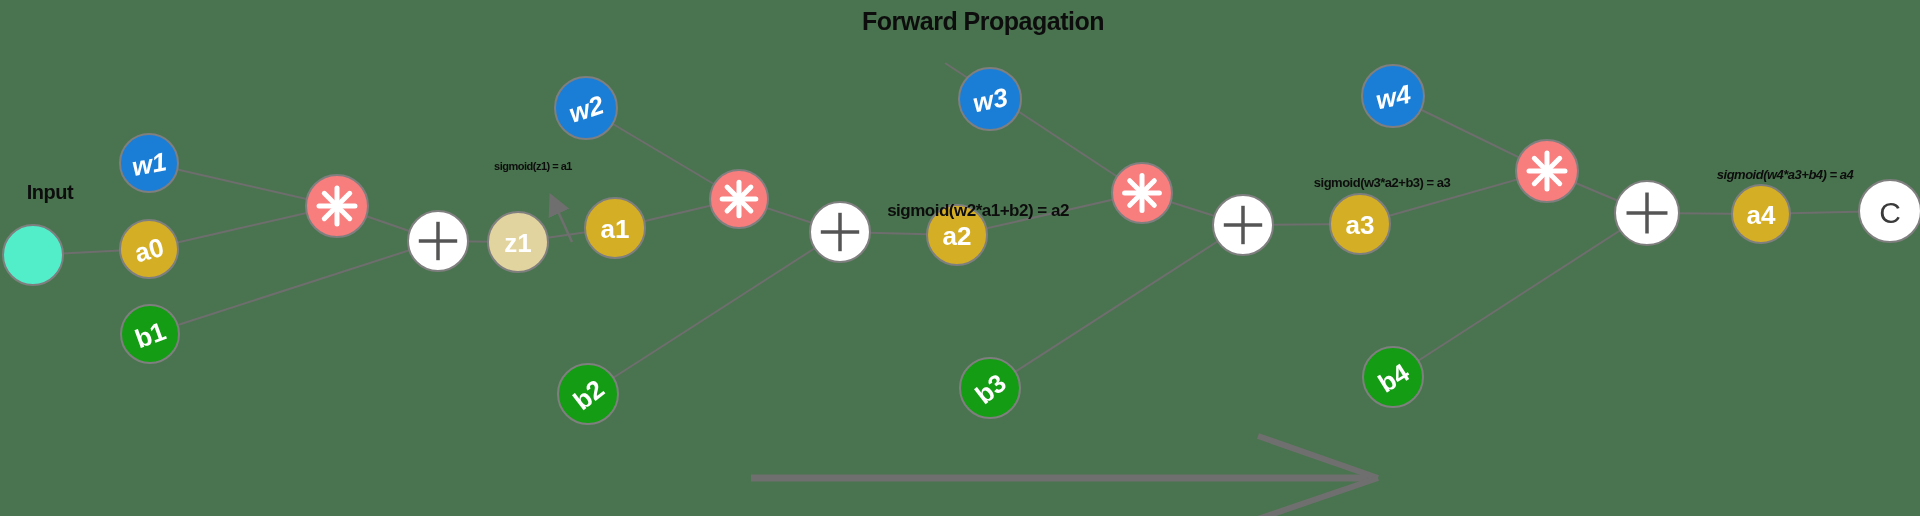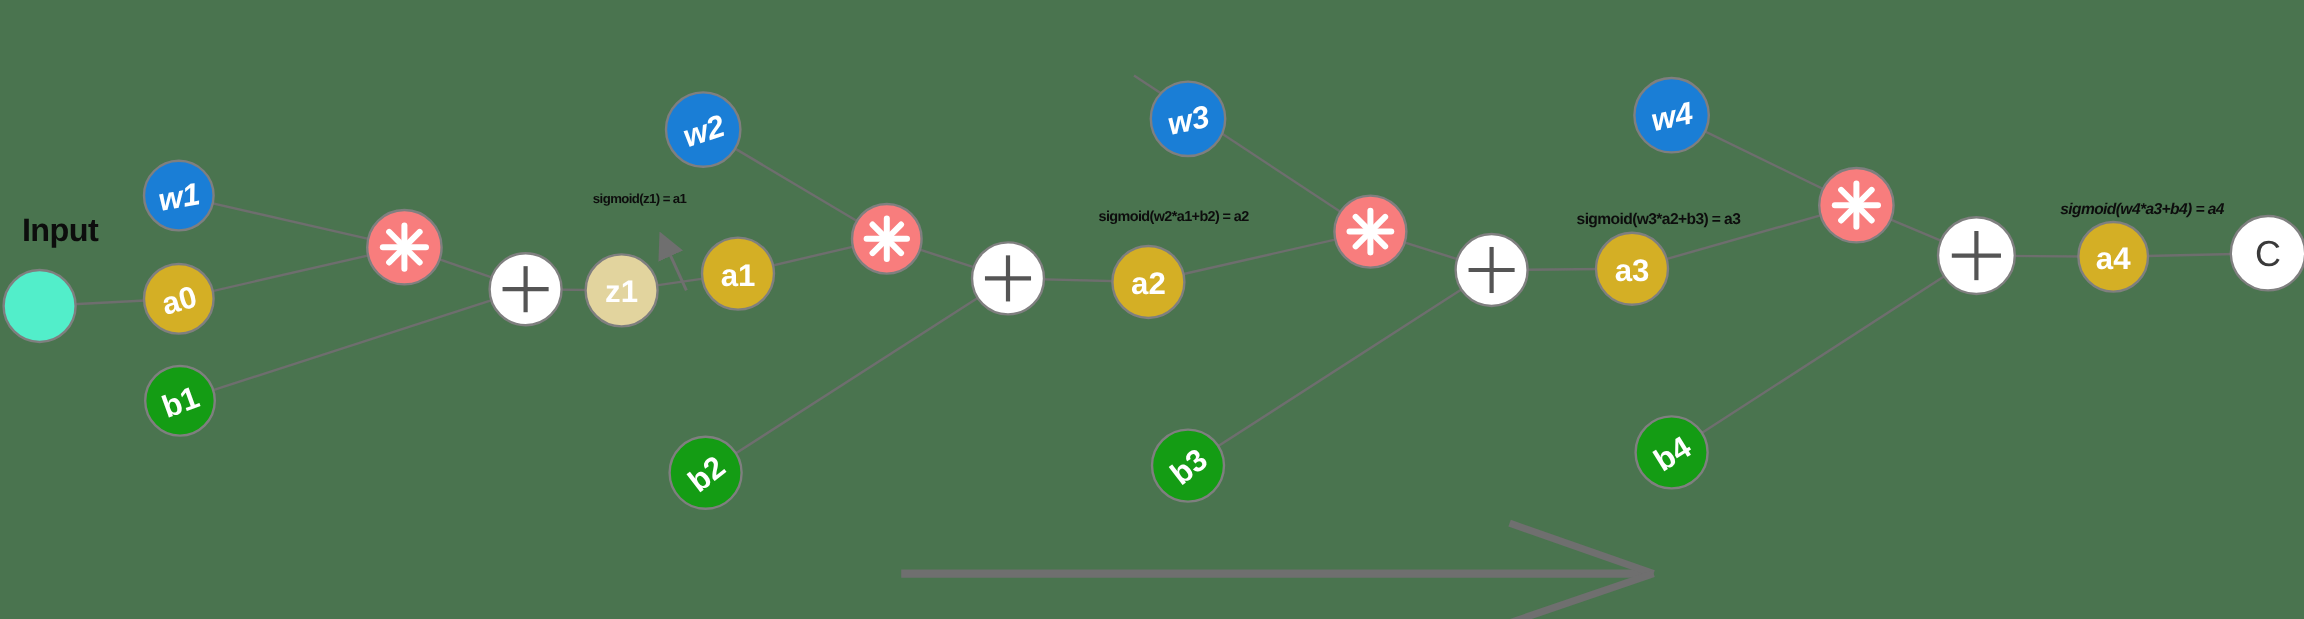--- a/index.html
+++ b/index.html
@@ -165,18 +165,19 @@
           <circle cx="1761" cy="214" r="29" fill="#d4af25" stroke="#7f7f7f" stroke-width="2"></circle>
           <text x="1761" y="214" text-anchor="middle" dominant-baseline="central" dy="0.04em" fill="#ffffff" font-family="&quot;Liberation Sans&quot;, sans-serif" font-size="26" font-weight="700">a4</text>
         </g>
         <g>
           <circle cx="1890" cy="211" r="31" fill="#ffffff" stroke="#7f7f7f" stroke-width="2"></circle>
           <text x="1890" y="211" text-anchor="middle" dominant-baseline="central" dy="0.04em" fill="#3a3a3a" font-family="&quot;Liberation Sans&quot;, sans-serif" font-size="30" font-weight="400">C</text>
         </g>
       </g>
   </svg>
 
-  <div class="txt" style="left: 50px; top: 192px; font-size: 27px;">Input</div>
+  <div class="txt" style="left: 983px; top: 21px; font-size: 25px;">Forward Propagation</div>
+  <div class="txt" style="left: 50px; top: 192px; font-size: 20px;">Input</div>
   <div class="txt" style="left: 533px; top: 166px; font-size: 11px;">sigmoid(z1) = a1</div>
-  <div class="txt" style="left: 978px; top: 180px; font-size: 12px;">sigmoid(w2*a1+b2) = a2</div>
+  <div class="txt" style="left: 978px; top: 211px; font-size: 17px;">sigmoid(w2*a1+b2) = a2</div>
   <div class="txt" style="left: 1382px; top: 182px; font-size: 13px;">sigmoid(w3*a2+b3) = a3</div>
   <div class="txt" style="left: 1785px; top: 174px; font-size: 13px; font-style: italic;">sigmoid(w4*a3+b4) = a4</div>
 </div>
 
 </body></html>

